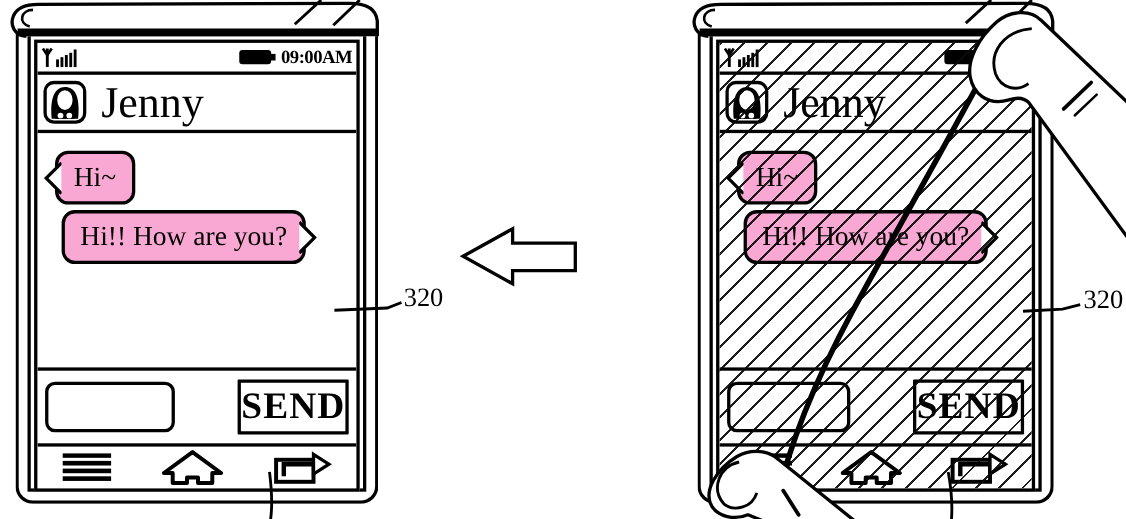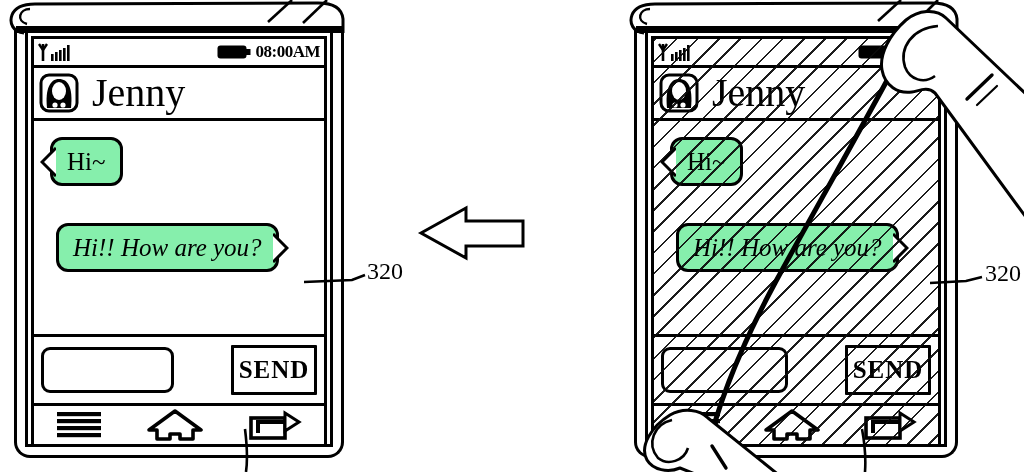--- a/index.html
+++ b/index.html
@@ -21,35 +21,35 @@
   .statusbar{height:26px;flex:0 0 26px;border-bottom:3px solid #000;
              display:flex;align-items:center;padding:0 4px;gap:5px;}
   .statusbar .sp{flex:1;}
   .time{font-size:17px;font-weight:bold;letter-spacing:-0.5px;white-space:nowrap;}
 
   .contact{height:50px;flex:0 0 50px;border-bottom:3px solid #000;
            display:flex;align-items:center;gap:13px;padding:0 5px;}
   .contact .name{font-size:40px;line-height:1;}
 
   .chat{flex:1 1 auto;position:relative;}
-  .bubble{position:absolute;border:3px solid #000;border-radius:12px;background:#86efac;
+  .bubble{position:absolute;border:3px solid #000;border-radius:12px;background:#f9a8d4;
           font-size:25px;line-height:1;padding:9px 14px;white-space:nowrap;}
   .bubble-in{left:16px;top:16px;}
-  .bubble-out{left:22px;top:102px;font-style:italic;}
+  .bubble-out{left:22px;top:70px;}
   .tail{position:absolute;top:50%;transform:translateY(-50%);width:16px;height:30px;}
   .tail-in{left:-13px;}
   .tail-out{right:-13px;}
 
   .composer{flex:0 0 56px;border-top:3px solid #000;display:flex;align-items:center;
             gap:9px;padding:5px 7px;}
   .msg-input{flex:1;height:40px;border:3px solid #000;border-radius:9px;background:#fff;
              font-size:22px;padding:0 8px;display:flex;align-items:center;}
   .send-btn{flex:0 0 80px;height:44px;border:3px solid #000;border-radius:1px;background:#fff;
             display:flex;align-items:center;justify-content:center;
-            font-size:25px;font-weight:600;letter-spacing:1px;margin-left:48px;}
+            font-size:34px;font-weight:600;letter-spacing:1px;margin-left:48px;}
 
   .navbar{flex:0 0 38px;border-top:3px solid #000;display:flex;align-items:center;
           justify-content:space-around;}
 
   
   .hatch{position:absolute;inset:0;z-index:5;pointer-events:none;
          background:repeating-linear-gradient(135deg,
             rgba(10,10,10,.92) 0px, rgba(10,10,10,.92) 1.8px,
             transparent 1.8px, transparent 15px);}
 
@@ -76,21 +76,21 @@
             <rect x="17" y="10" width="2.6" height="9" fill="#000"></rect>
             <rect x="21" y="8" width="2.6" height="11" fill="#000"></rect>
             <rect x="25" y="6" width="2.6" height="13" fill="#000"></rect>
             <rect x="29" y="3" width="2.6" height="16" fill="#000"></rect>
           </svg>
           <span class="sp"></span>
           <svg width="34" height="14" viewBox="0 0 34 14">
             <rect x="0.5" y="0.5" width="29" height="13" rx="3" fill="#000"></rect>
             <rect x="29" y="4" width="4.5" height="6" fill="#000"></rect>
           </svg>
-          <span class="time">08:00AM</span>
+          <span class="time">09:00AM</span>
         </div>
 
         <div class="contact">
           <svg width="40" height="40" viewBox="0 0 40 40">
             <rect x="2" y="2" width="36" height="36" rx="8" fill="#fff" stroke="#000" stroke-width="3"></rect>
             <path d="M8,35 C6,16 11,6 20,6 C29,6 34,14 32,35 Z" fill="#000"></path>
             <ellipse cx="20" cy="18" rx="7" ry="9" fill="#fff"></ellipse>
             <path d="M11,35 C13,28 27,28 29,35 Z" fill="#000"></path>
             <circle cx="16" cy="32" r="2.6" fill="#fff"></circle>
             <circle cx="24" cy="32" r="2.6" fill="#fff"></circle>

